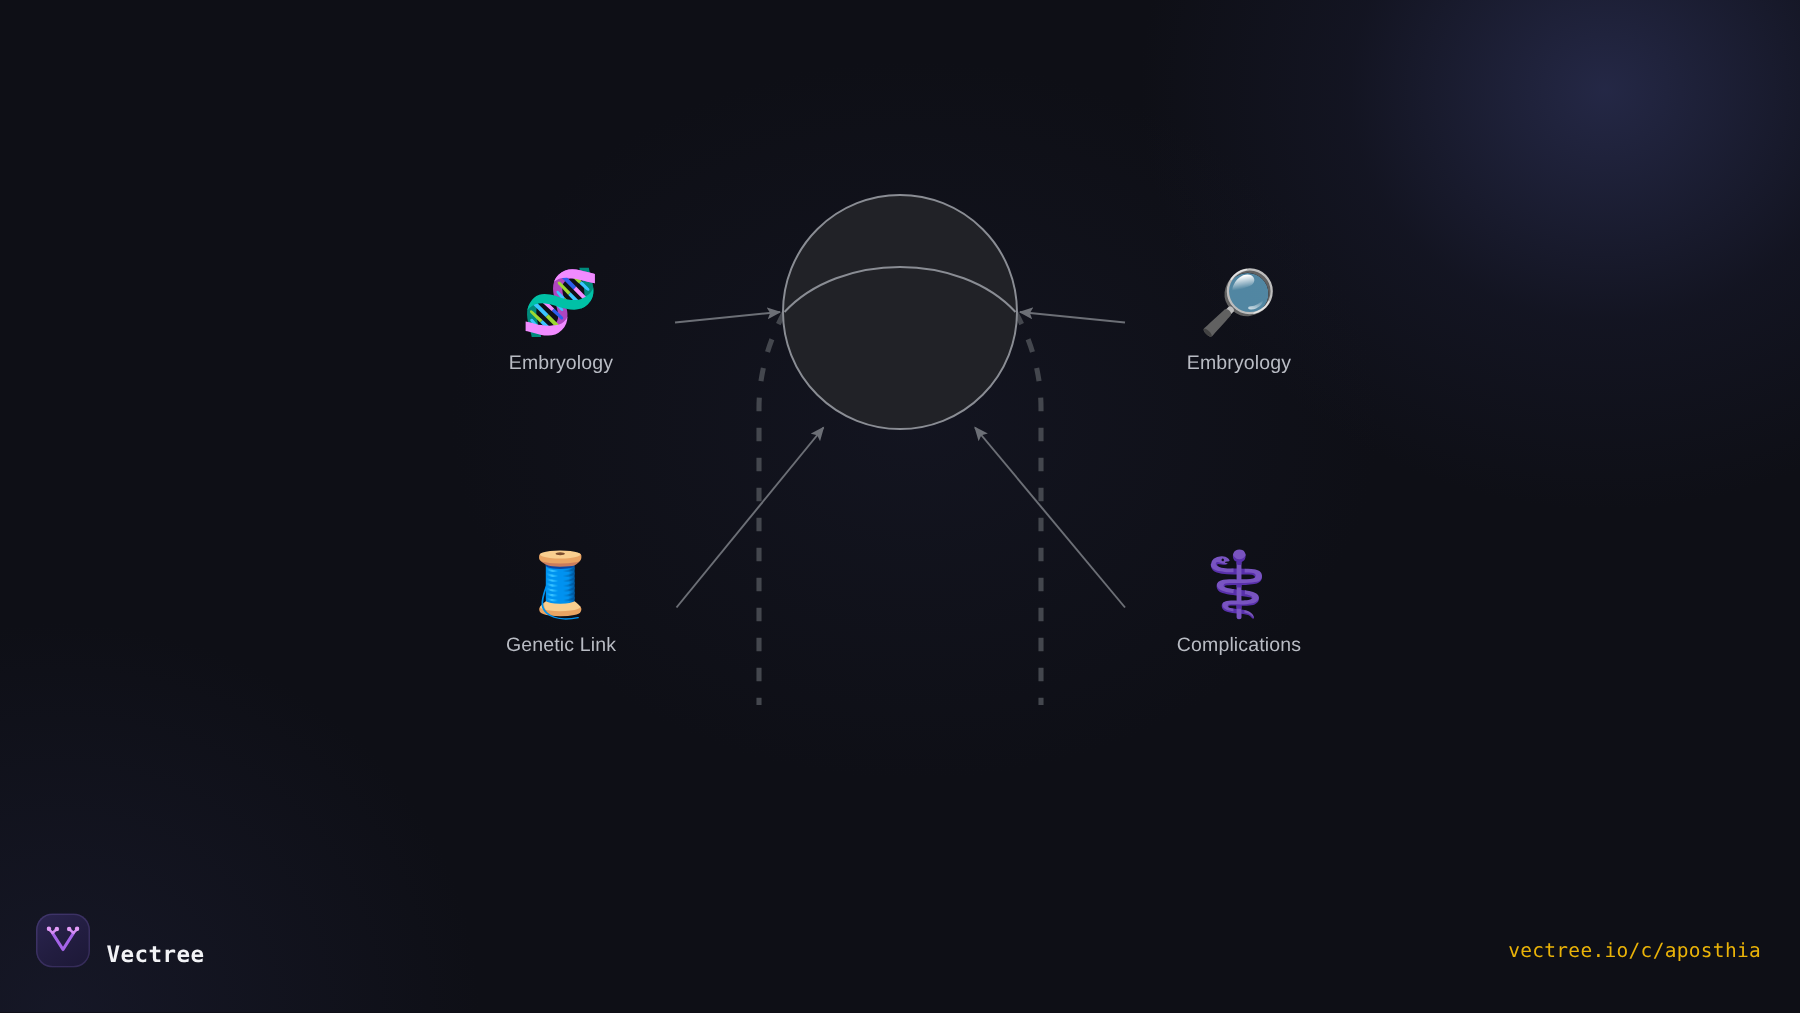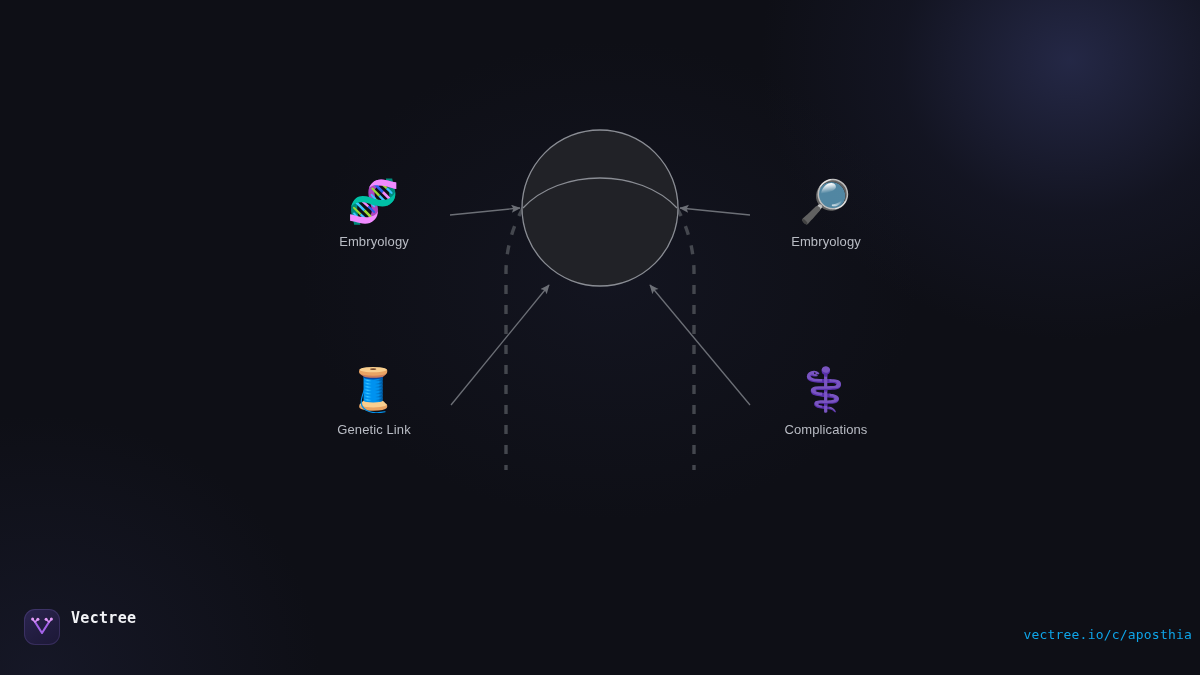--- a/index.html
+++ b/index.html
@@ -88,21 +88,21 @@
     left: 0;
     right: 0;
     bottom: 0;
     height: 120px;
   }
   .brand {
     position: absolute;
     left: 24px;
     top: 54px;
     display: flex;
-    align-items: flex-start;
+    align-items: flex-end;
     gap: 11px;
   }
   .brand-mark {
     width: 36px;
     height: 36px;
     border-radius: 11px;
     background: linear-gradient(145deg, #2b2550 0%, #221d40 55%, #1c1836 100%);
     box-shadow: inset 0 0 0 1px rgba(150,120,220,0.20);
     display: flex;
     align-items: center;
@@ -120,25 +120,25 @@
     left: 24px;
     bottom: 23px;
     font-family: "DejaVu Sans Mono", "Liberation Mono", monospace;
     font-size: 34px;
     font-weight: bold;
     color: #ffffff;
     letter-spacing: 0.5px;
   }
   .url {
     position: absolute;
-    right: 8px;
+    right: 26px;
     bottom: 33px;
     font-family: "DejaVu Sans Mono", "Liberation Mono", monospace;
     font-size: 13px;
-    color: #0ea5e9;
+    color: #eab308;
     letter-spacing: 0.2px;
   }
 </style>
 </head>
 <body>
 
 <div class="page">
 
   <div class="glow-tr"></div>
   <div class="glow-bl"></div>

